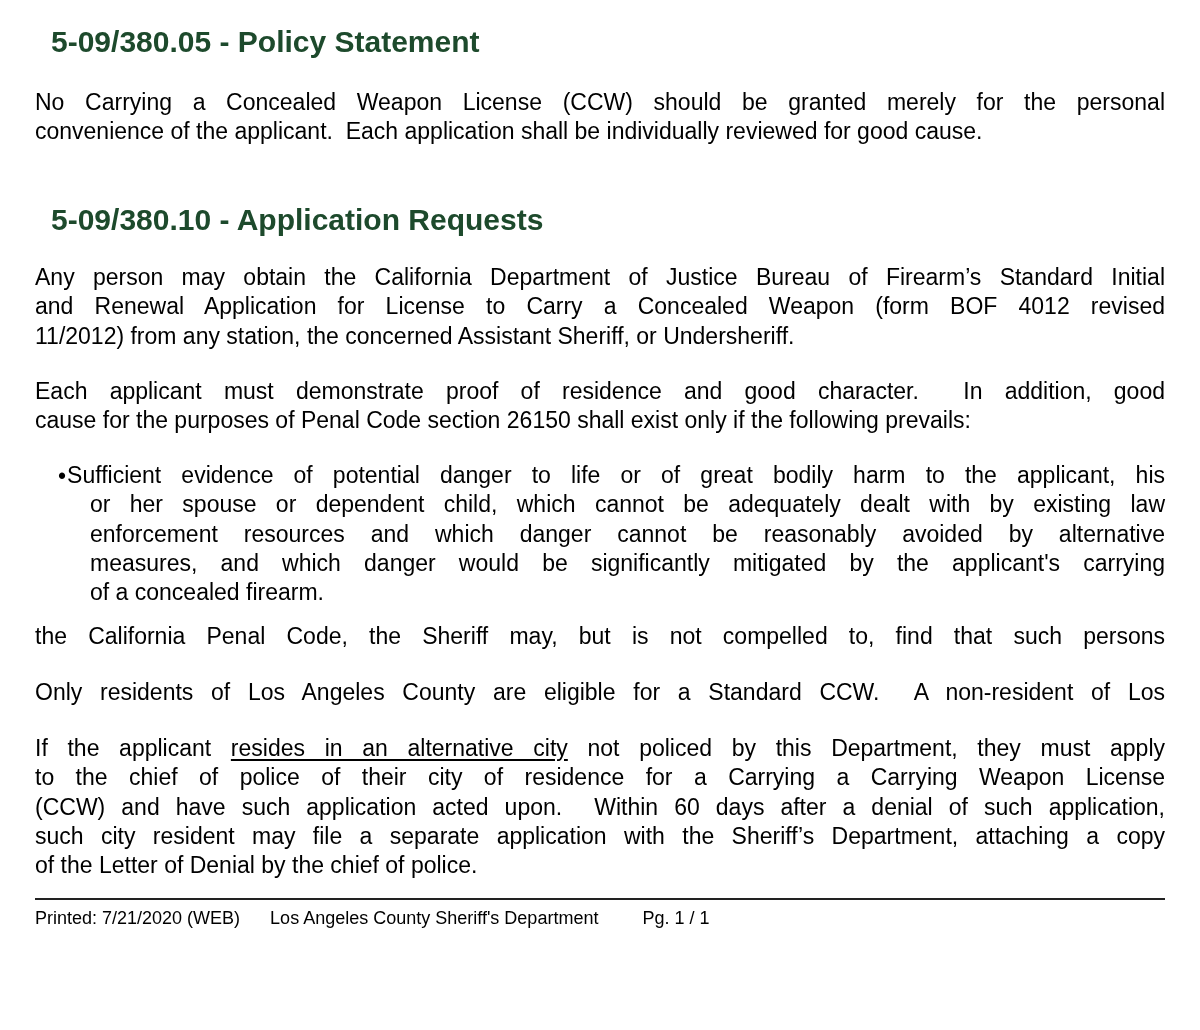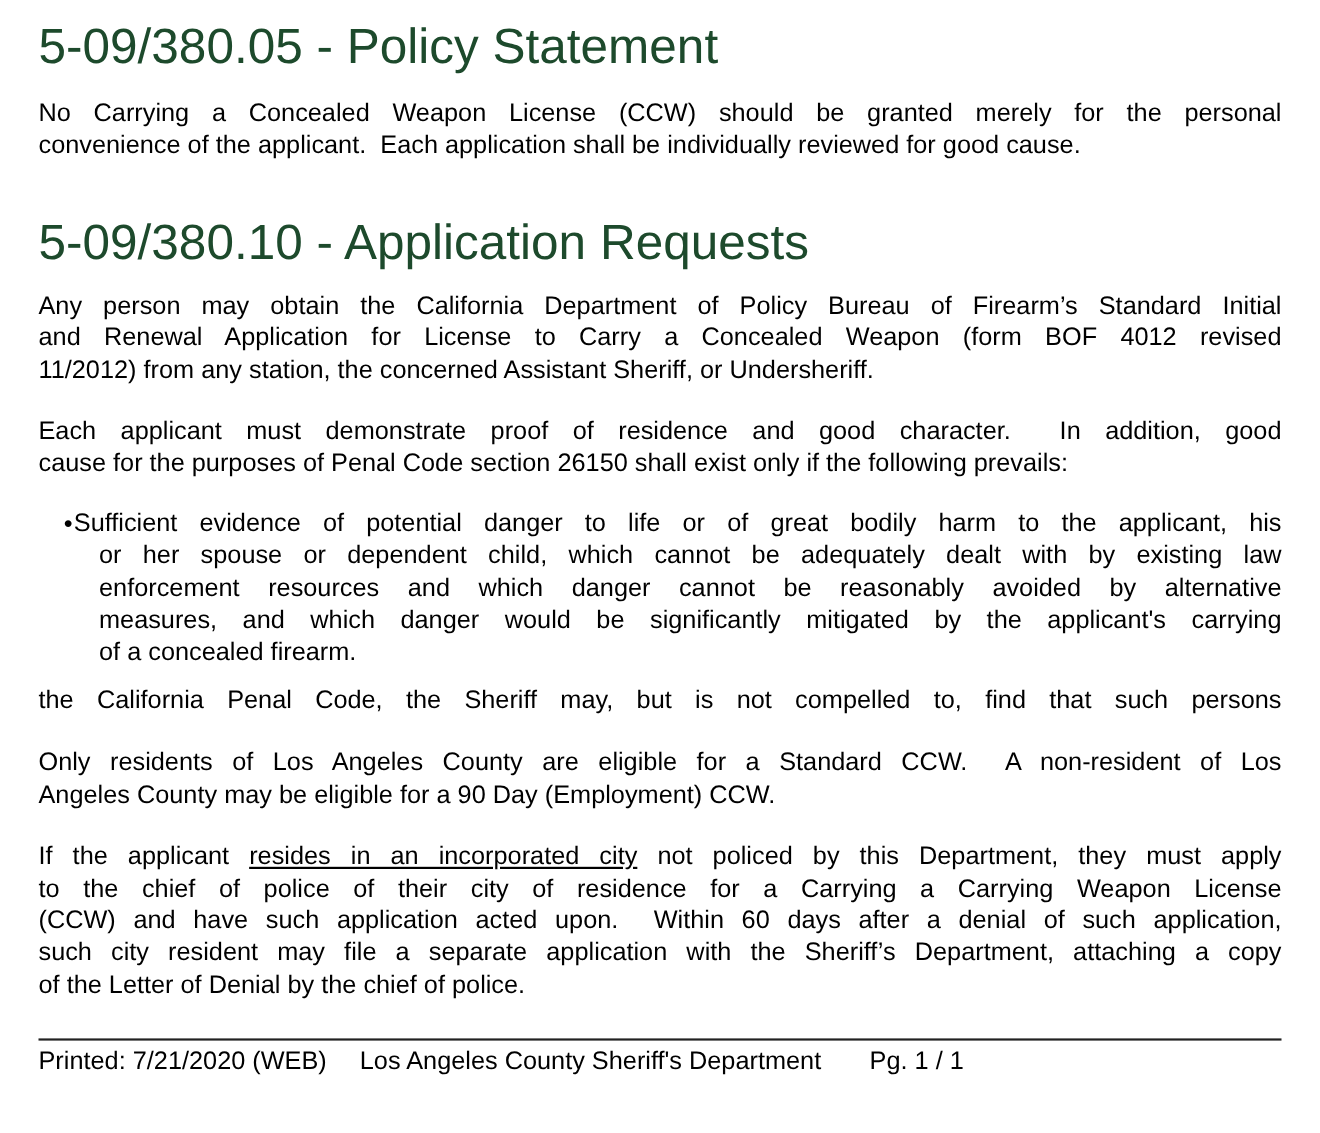--- a/index.html
+++ b/index.html
@@ -5,23 +5,23 @@
   html, body { margin: 0; padding: 0; background: #ffffff; }
   body {
     width: 1200px; height: 1030px; overflow: hidden;
     box-sizing: border-box;
     font-family: "Liberation Sans", "DejaVu Sans", sans-serif;
     color: #000000;
   }
   .page { box-sizing: border-box; width: 1200px; height: 1030px; padding: 0 35px; }
 
   h1.mpp-heading {
-    font-size: 45px; line-height: 43px; font-weight: normal;
+    font-size: 30px; line-height: 43px; font-weight: bold;
     color: var(--heading-green, #1d4a2c);
-    margin: 0; letter-spacing: 0px;
+    margin: 16px; letter-spacing: 0px;
   }
   .h-first  { margin-top: 20px !important; }
   .h-second { margin-top: 51px !important; }
 
   .para { margin: 0; font-size: 23px; }
   .tline {
     line-height: 29.4px;
     text-align: justify;
     white-space: normal;
   }
@@ -36,44 +36,44 @@
   .mt-p5 { margin-top: 27px; }
   .mt-p6 { margin-top: 26px; }
 
   .bullet-item { margin-left: 55px; }
   .bullet-item .first { text-indent: -32px; }
   .marker { position: relative; top: 1px; padding-right: 1px; }
 
   .u { text-decoration: underline; text-underline-offset: 3px; }
 
   .footer {
-    margin-top: 34px;
+    margin-top: 17px;
     border-top: 2px solid var(--rule-color, #222222);
     padding-top: 4px;
-    font-size: 23px; line-height: 29px;
+    font-size: 18px; line-height: 29px;
   }
   .footer .printed { margin-right: 30px; }
   .footer .org     { margin-right: 44px; }
 </style>
 </head>
 <body style="--heading-green: #1d4a2c; --rule-color: #222222; color: rgb(0, 0, 0);">
 
 <div class="page">
 
   <h1 class="mpp-heading h-first">5-09/380.05 - Policy Statement</h1>
 
   <div class="para mt-p1">
     <div class="tline j">No Carrying a Concealed Weapon License (CCW) should be granted merely for the personal</div>
     <div class="tline last">convenience of the applicant.&nbsp; Each application shall be individually reviewed for good cause.</div>
   </div>
 
   <h1 class="mpp-heading h-second">5-09/380.10 - Application Requests</h1>
 
   <div class="para mt-p2">
-    <div class="tline j">Any person may obtain the California Department of Policy Bureau of Firearm’s Standard Initial</div>
+    <div class="tline j">Any person may obtain the California Department of Justice Bureau of Firearm’s Standard Initial</div>
     <div class="tline j">and Renewal Application for License to Carry a Concealed Weapon (form BOF 4012 revised</div>
     <div class="tline last">11/2012) from any station, the concerned Assistant Sheriff, or Undersheriff.</div>
   </div>
 
   <div class="para mt-p3">
     <div class="tline j">Each applicant must demonstrate proof of residence and good character.&nbsp; In addition, good</div>
     <div class="tline last">cause for the purposes of Penal Code section 26150 shall exist only if the following prevails:</div>
   </div>
 
   <div class="para bullet-item mt-bul">
@@ -83,25 +83,24 @@
     <div class="tline j">measures, and which danger would be significantly mitigated by the applicant's carrying</div>
     <div class="tline last">of a concealed firearm.</div>
   </div>
 
   <div class="para mt-p4">
     <div class="tline j">the California Penal Code, the Sheriff may, but is not compelled to, find that such persons</div>
   </div>
 
   <div class="para mt-p5">
     <div class="tline j">Only residents of Los Angeles County are eligible for a Standard CCW.&nbsp; A non-resident of Los</div>
-    <div class="tline last">Angeles County may be eligible for a 90 Day (Employment) CCW.</div>
   </div>
 
   <div class="para mt-p6">
-    <div class="tline j"><span>If the applicant </span><span class="u">resides in an incorporated city</span><span> not policed by this Department, they must apply</span></div>
+    <div class="tline j"><span>If the applicant </span><span class="u">resides in an alternative city</span><span> not policed by this Department, they must apply</span></div>
     <div class="tline j">to the chief of police of their city of residence for a Carrying a Carrying Weapon License</div>
     <div class="tline j">(CCW) and have such application acted upon.&nbsp; Within 60 days after a denial of such application,</div>
     <div class="tline j">such city resident may file a separate application with the Sheriff’s Department, attaching a copy</div>
     <div class="tline last">of the Letter of Denial by the chief of police.</div>
   </div>
 
   <div class="footer">
     <span class="printed">Printed: 7/21/2020 (WEB)</span><span class="org">Los Angeles County Sheriff's Department</span><span class="pg">Pg. 1 / 1</span>
   </div>
 

